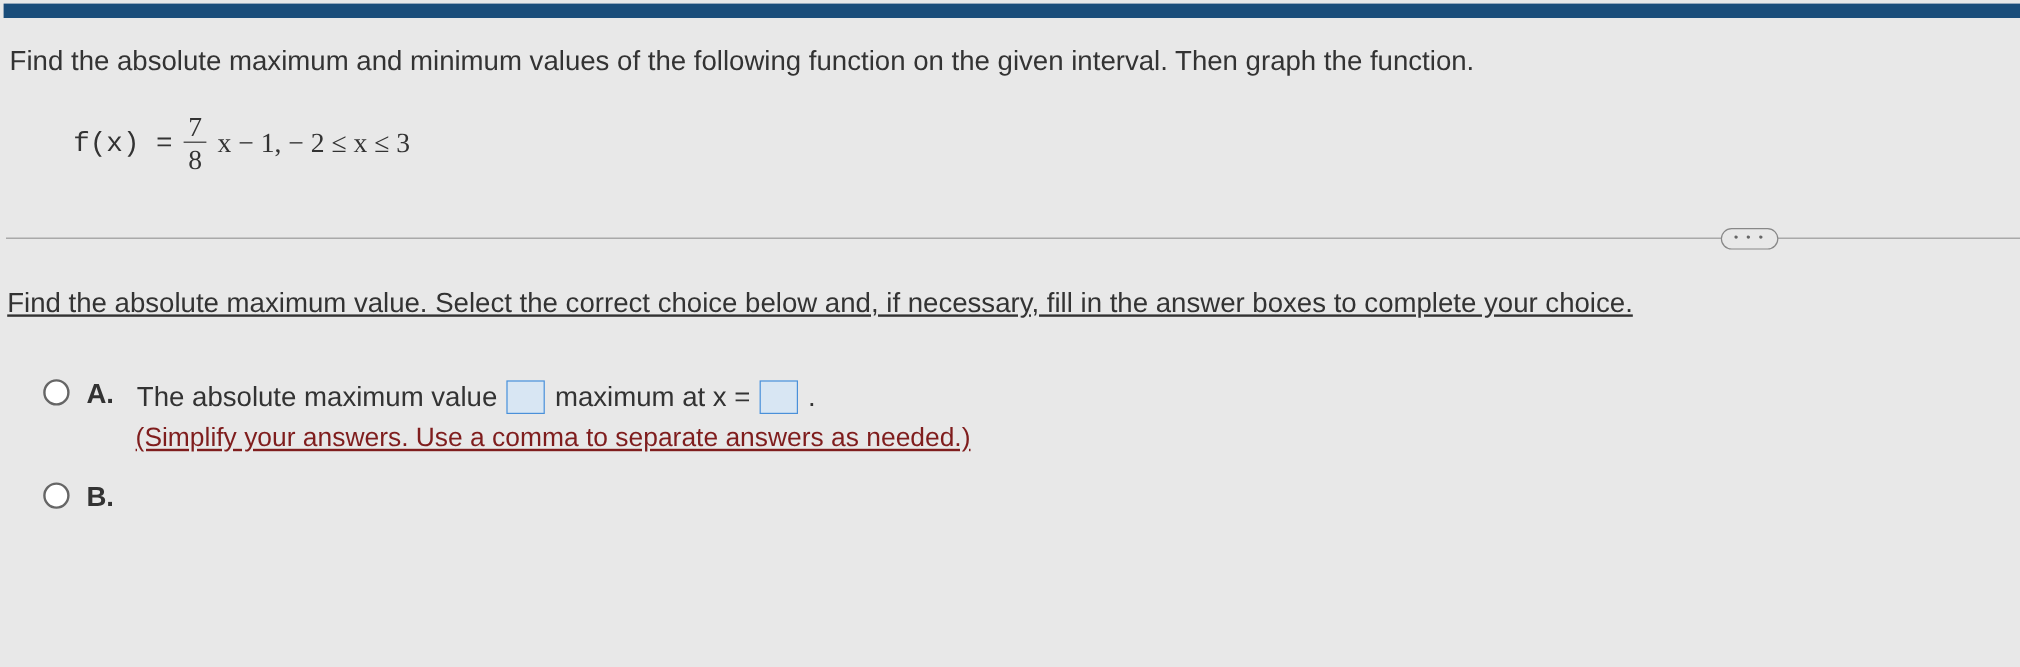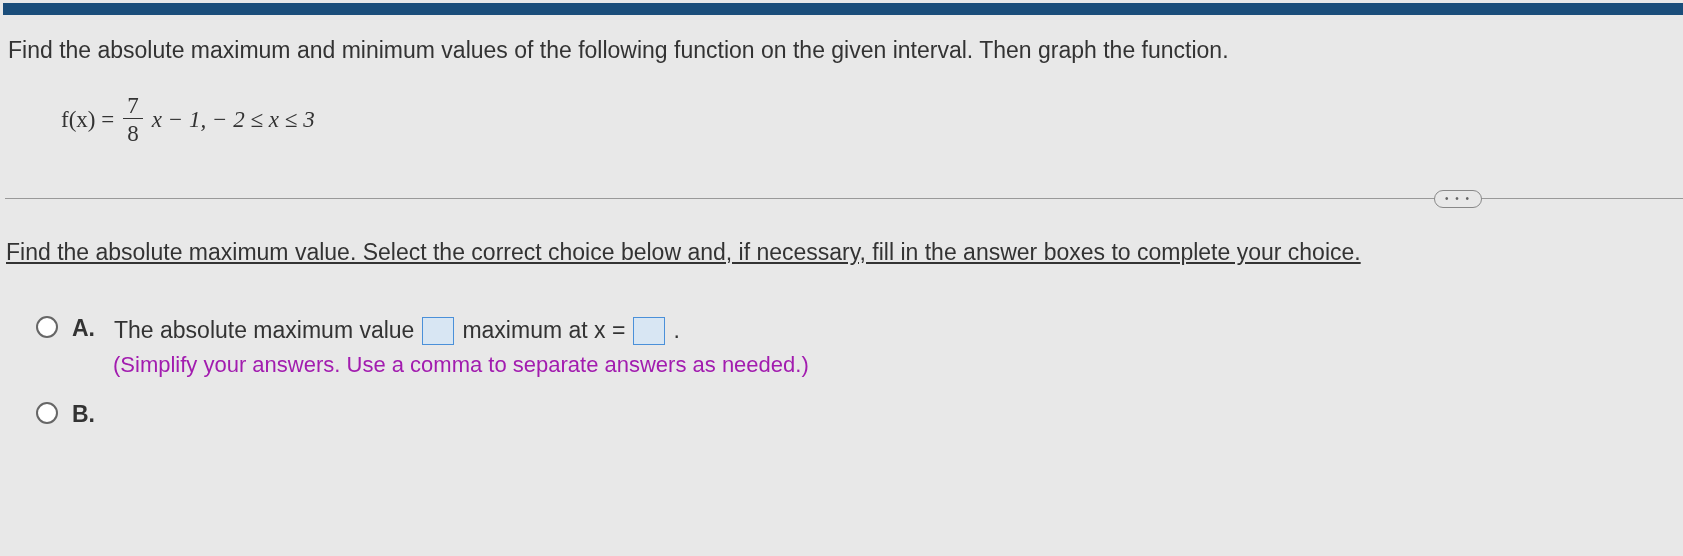--- a/index.html
+++ b/index.html
@@ -30,21 +30,21 @@
     }
     .equation-row {
       padding-left: 56px;
       font-size: 23px;
       color: #333;
       display: flex;
       align-items: center;
       gap: 4px;
     }
     .fx {
-      font-family: Liberation Serif, serif;
+      font-family: Liberation Mono, monospace;
       font-style: normal;
     }
     .fraction {
       display: inline-flex;
       flex-direction: column;
       align-items: center;
       vertical-align: middle;
       margin: 0 3px;
       font-family: 'Times New Roman', serif;
     }
@@ -52,21 +52,20 @@
       border-bottom: 1.5px solid #333;
       padding: 0 4px;
       line-height: 1.1;
     }
     .fraction .den {
       padding: 0 4px;
       line-height: 1.1;
     }
     .math-text {
       font-family: 'Times New Roman', serif;
-      font-style: italic;
     }
     .divider-wrap {
       position: relative;
       margin-top: 50px;
       margin-bottom: 40px;
     }
     .divider {
       width: 100%;
       height: 1px;
       background: #999;
@@ -134,22 +133,23 @@
       width: 32px;
       height: 28px;
       border: 1px solid #4a90d9;
       background: #d8e6f3;
       vertical-align: middle;
       text-align: center;
       font-size: 18px;
     }
     .hint {
       font-size: 22px;
-      color: #a21caf;
+      color: #7f1d1d;
       margin-top: 6px;
+      text-decoration: underline;
     }
   </style>
 </head>
 <body>
 
 <div class="top-bar"></div>
 
 <div class="content">
   <div class="question-text">Find the absolute maximum and minimum values of the following function on the given interval. Then graph the function.</div>
 

